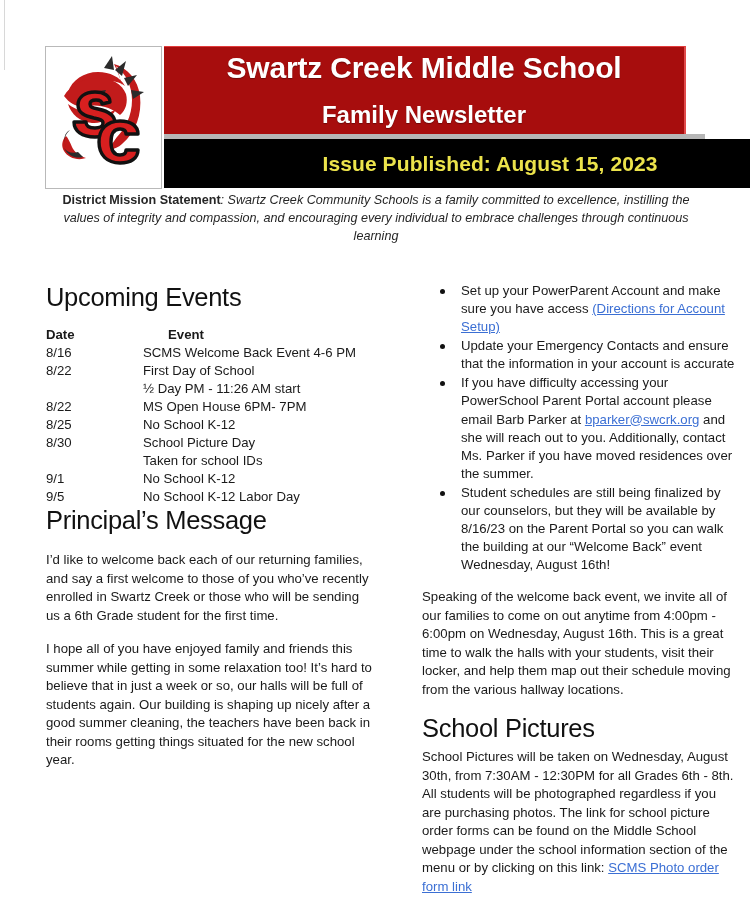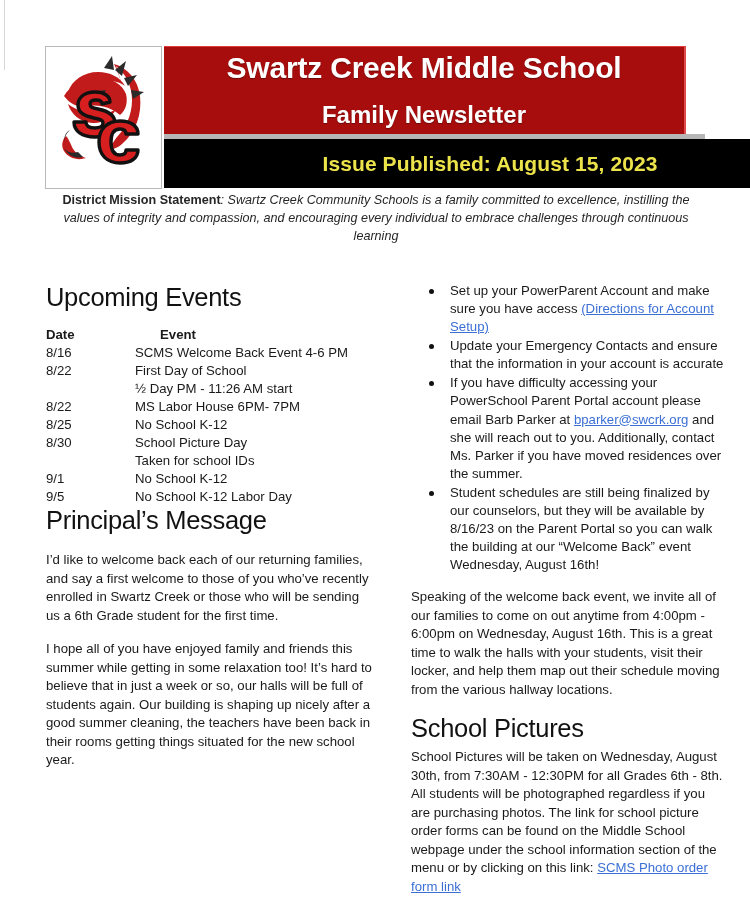--- a/index.html
+++ b/index.html
@@ -125,21 +125,21 @@
 
   
   .col-left {
     position: absolute;
     left: 46px;
     top: 283px;
     width: 330px;
   }
   .col-right {
     position: absolute;
-    left: 411px;
+    left: 422px;
     top: 282px;
     width: 315px;
   }
 
   h2.section-title {
     margin: 0;
     font-size: 25.5px;
     font-weight: normal;
     letter-spacing: -0.3px;
     color: #111111;
@@ -147,20 +147,21 @@
   }
 
   
   .events {
     margin-top: 14px;
     font-size: 13.2px;
     line-height: 1.36;
   }
   .ev-row {
     display: flex;
+    gap: 8px;
   }
   .ev-date {
     width: 89px;
     flex: 0 0 89px;
   }
   .ev-name {
     flex: 1;
   }
   .ev-head .ev-date,
   .ev-head .ev-name {
@@ -290,21 +291,21 @@
     <div class="ev-row">
       <div class="ev-date">8/22</div>
       <div class="ev-name">First Day of School</div>
     </div>
     <div class="ev-row">
       <div class="ev-date"></div>
       <div class="ev-name">½ Day PM - 11:26 AM start</div>
     </div>
     <div class="ev-row">
       <div class="ev-date">8/22</div>
-      <div class="ev-name">MS Labor House 6PM- 7PM</div>
+      <div class="ev-name">MS Open House 6PM- 7PM</div>
     </div>
     <div class="ev-row">
       <div class="ev-date">8/25</div>
       <div class="ev-name">No School K-12</div>
     </div>
     <div class="ev-row">
       <div class="ev-date">8/30</div>
       <div class="ev-name">School Picture Day</div>
     </div>
     <div class="ev-row">

